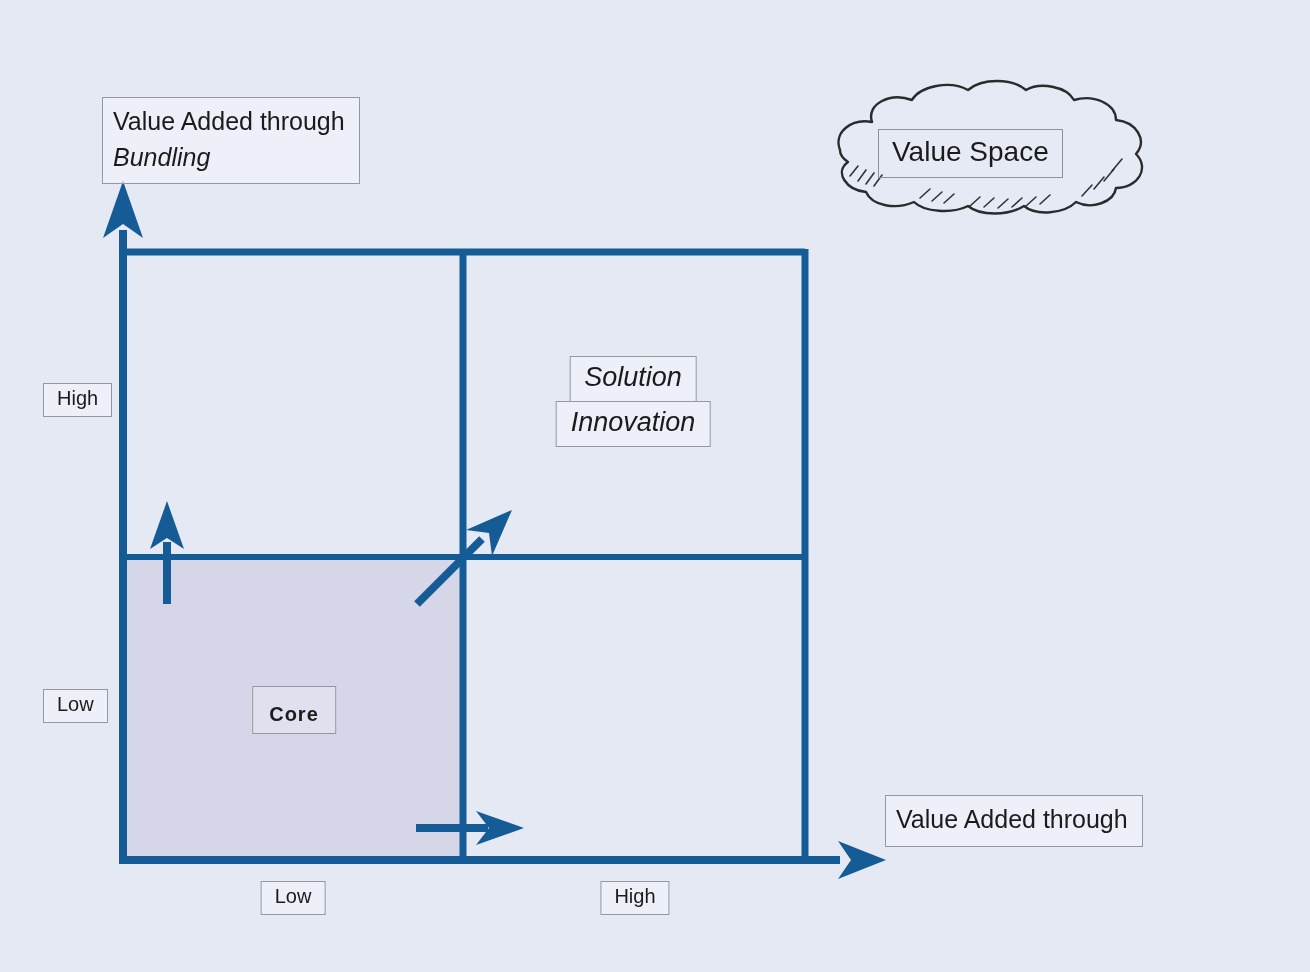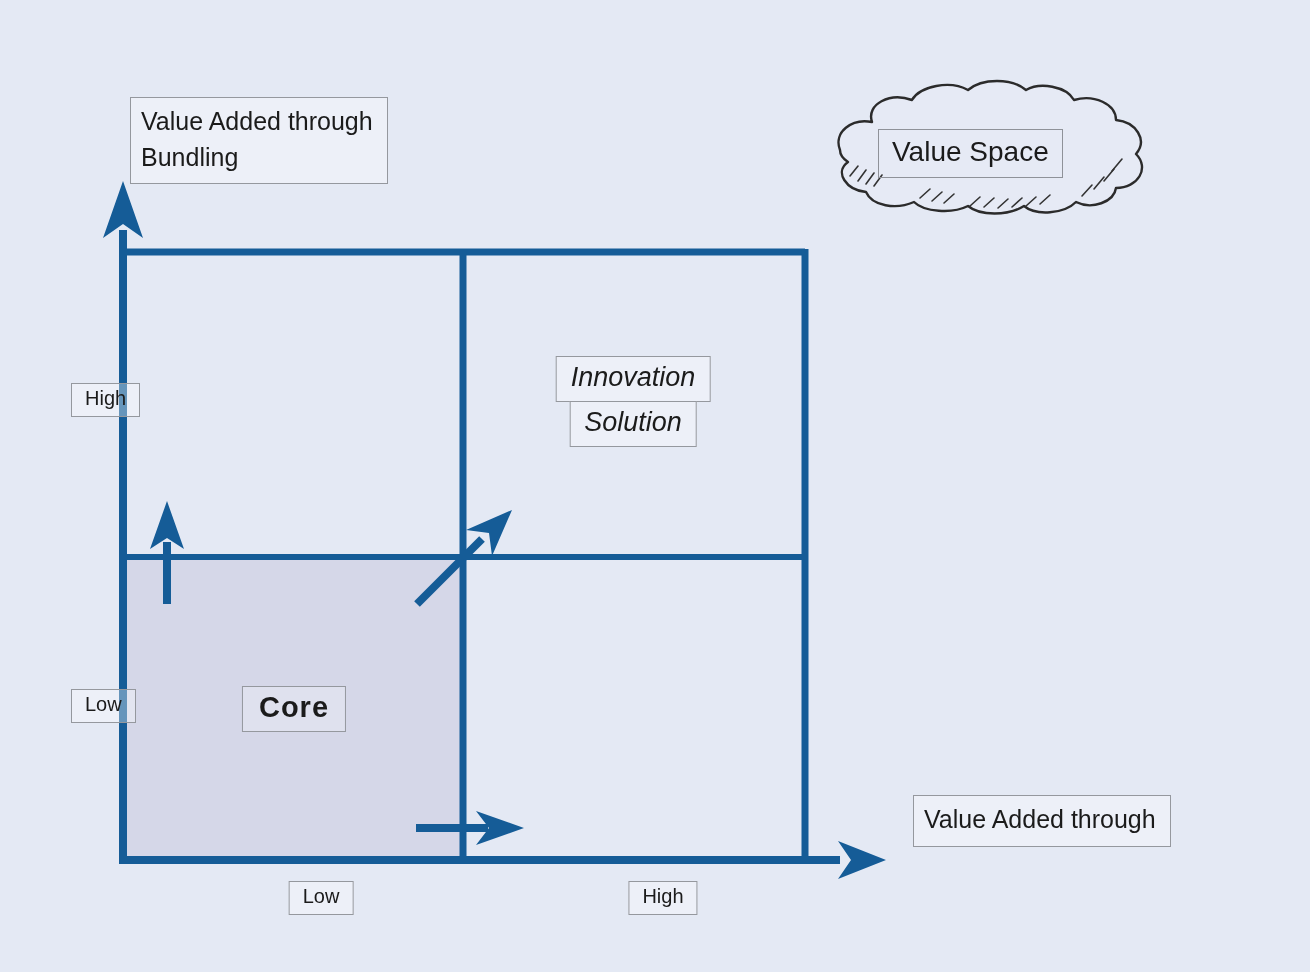--- a/index.html
+++ b/index.html
@@ -9,42 +9,41 @@
     font-family:"Liberation Sans", sans-serif; color:#1b1b1b;
   }
   .gfx { position:absolute; left:0; top:0; }
 
   
   .lbl {
     position:absolute;
     border:1px solid #95989e;
     background:rgba(255,255,255,0.35);
     white-space:nowrap;
-    margin-left:28px;
   }
   .axis-title { font-size:25px; line-height:1.42; padding:6px 14px 8px 10px; }
-  .axis-title .ital { }
+  .axis-title .ital { font-style:italic; }
   .tick { font-size:20px; padding:3px 13px 6px; }
 
   
   .quad { position:absolute; text-align:center; transform:translateX(-50%); }
   .quad .row { line-height:0; }
   .quad .qline {
     display:inline-block; line-height:normal;
     border:1px solid #95989e; background:rgba(255,255,255,0.35);
     font-style:italic; font-size:27px; padding:5px 14px 8px;
     white-space:nowrap;
   }
   .quad .row + .row .qline { margin-top:-1px; }
 
   .core-lbl {
     position:absolute; transform:translateX(-50%);
     border:1px solid #95989e; background:rgba(255,255,255,0.25);
-    font-weight:700; font-size:29px; letter-spacing:1px;
-    padding:4px 16px 7px; white-space:nowrap;
+    font-weight:700; font-size:20px; letter-spacing:1px;
+    padding:16px 16px 7px; white-space:nowrap;
   }
 
   .cloud-lbl {
     position:absolute;
     border:1px solid #8f9299; background:transparent;
     font-size:28px; padding:6px 13px 9px; white-space:nowrap;
   }
 
   .ctr { transform:translateX(-50%); }
 </style>
@@ -137,22 +136,22 @@
   </div>
 
   <div class="lbl tick" style="left:43px; top:383px;">High</div>
   <div class="lbl tick" style="left:43px; top:689px;">Low</div>
 
   <div class="lbl tick ctr" style="left:293px; top:881px;">Low</div>
   <div class="lbl tick ctr" style="left:635px; top:881px;">High</div>
 
 
   <div class="quad" style="left:633px; top:356px;">
+    <div class="row"><span class="qline">Solution</span></div>
     <div class="row"><span class="qline">Innovation</span></div>
-    <div class="row"><span class="qline">Solution</span></div>
   </div>
 
   <div class="core-lbl" style="left:294px; top:686px;">Core</div>
 
   <div class="quad" style="left:635px; top:663px;">
   </div>
 
 </div>
 
 </body></html>

